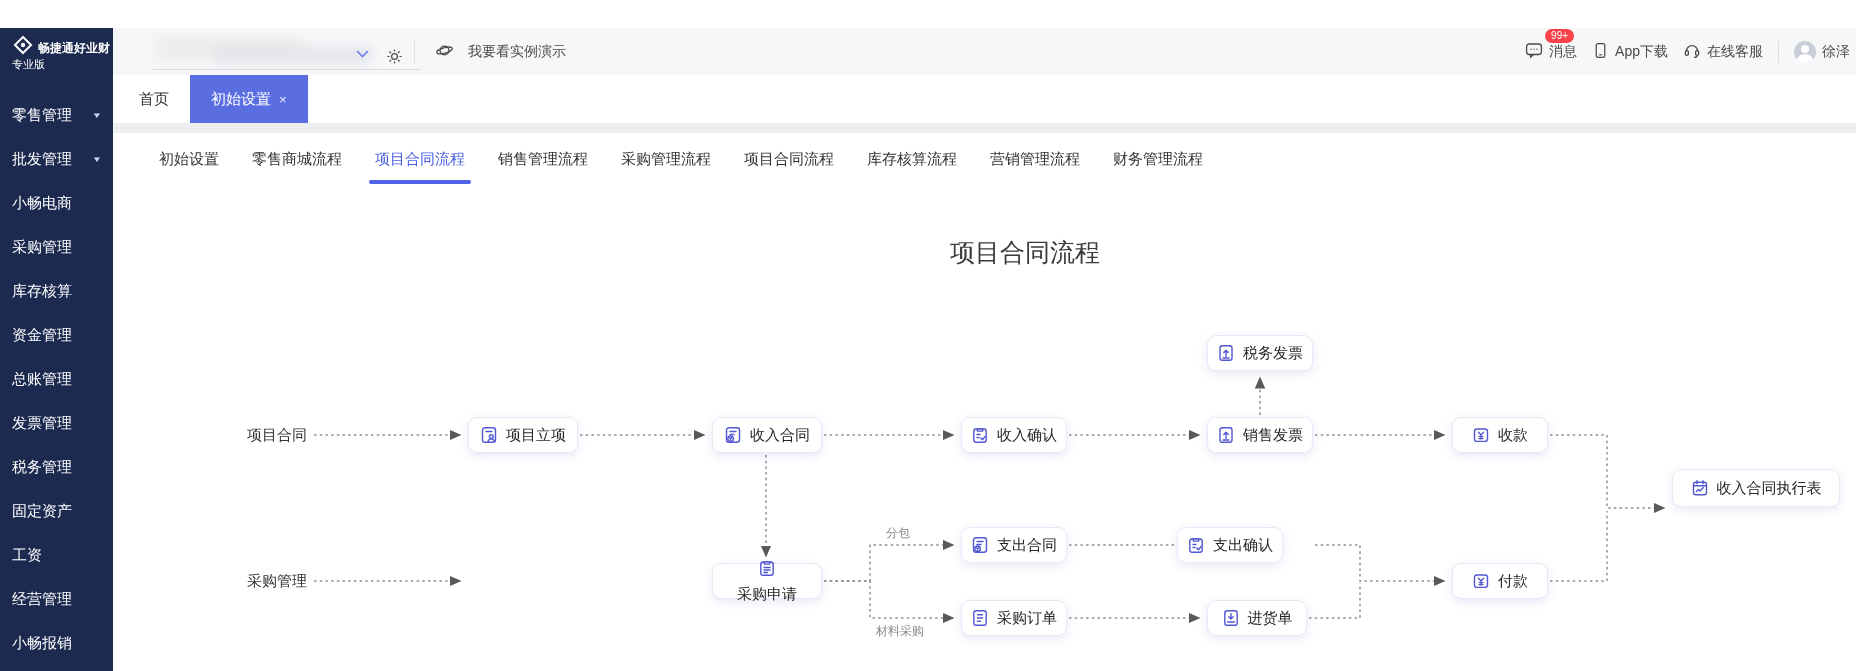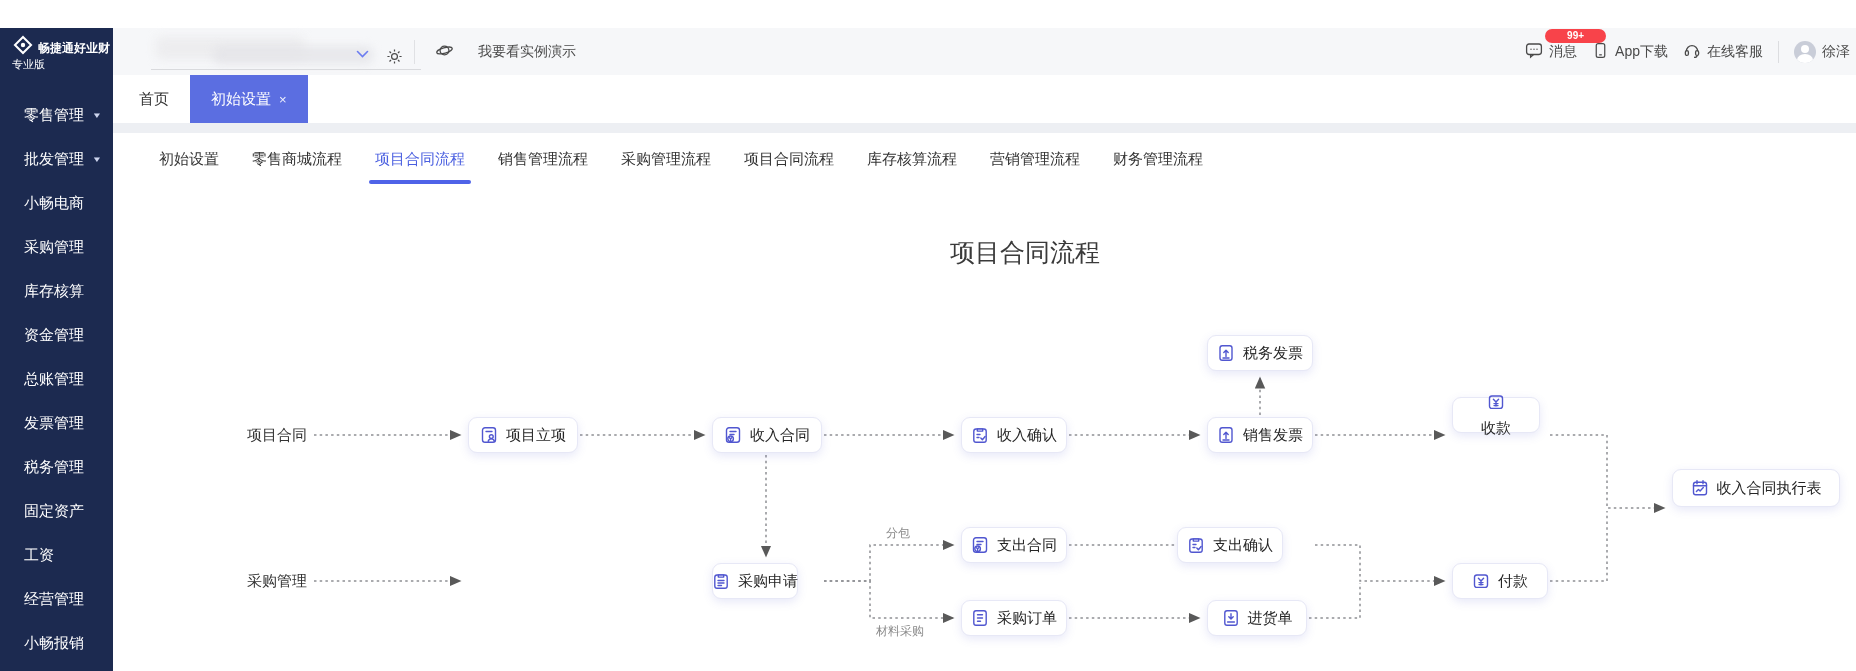--- a/index.html
+++ b/index.html
@@ -6,39 +6,39 @@
   body{width:1856px;height:671px;position:relative;overflow:hidden;background:#fff;
        font-family:"Liberation Sans","DejaVu Sans",sans-serif;color:#333}
   
   .top-strip{position:absolute;left:0;top:0;width:1856px;height:28px;background:#fff}
   .sidebar{position:absolute;left:0;top:28px;width:113px;height:643px;background:#1c2a50}
   .logo-block{position:absolute;left:0;top:0;width:113px;height:47px}
   .logo-mark{position:absolute;left:12px;top:6px}
   .brand-name{position:absolute;left:38px;top:12px;font-size:12px;font-weight:bold;color:#fff;white-space:nowrap}
   .brand-edition{position:absolute;left:12px;top:29px;font-size:11px;color:#fff}
   .sb-menu{position:absolute;left:0;top:65px;width:113px}
-  .sb-item{height:44px;display:flex;align-items:center;padding:0 12px 0 24px;font-size:15px;
+  .sb-item{height:44px;display:flex;align-items:center;padding:0 12px 0 12px;font-size:15px;
            color:#fff;font-weight:500;cursor:pointer;white-space:nowrap}
   .sb-caret{margin-left:auto;font-size:8px;color:#cdd5ee;transform:scaleX(1.3)}
   .topbar{position:absolute;left:113px;top:28px;width:1743px;height:47px;background:#f6f7f9}
   .redact1{position:absolute;left:42px;top:8px;width:150px;height:24px;background:#ececee;
            border-radius:6px;filter:blur(5px);opacity:.85}
   .redact2{position:absolute;left:100px;top:18px;width:160px;height:18px;background:#e4e4e8;
            border-radius:6px;filter:blur(5px);opacity:.8}
   .company-underline{position:absolute;left:38px;top:41px;width:270px;height:1px;background:#d9dadd}
   .tb-icon{display:inline-flex;align-items:center;justify-content:center;cursor:pointer}
   .tb-chevron{position:absolute;left:243px;top:22px}
   .tb-gear{position:absolute;left:273px;top:20px}
   .tb-div1{position:absolute;left:301px;top:12px;width:1px;height:24px;background:#e0e1e4}
-  .demo-link{position:absolute;left:322px;top:13px;display:flex;align-items:center;gap:24px;
+  .demo-link{position:absolute;left:322px;top:13px;display:flex;align-items:center;gap:14px;
              font-size:14px;color:#4a4a4a;cursor:pointer}
   .topbar-right{position:absolute;right:6px;top:0;height:47px;display:flex;align-items:center;gap:15px}
   .tbr-item{display:flex;align-items:center;gap:6px;font-size:14px;color:#4a4a4a;position:relative;cursor:pointer}
-  .badge{position:absolute;top:-12px;left:20px;background:#f8434a;color:#fff;font-size:10px;font-weight:bold;
-         padding:1px 22px;border-radius:9px;line-height:12px}
+  .badge{position:absolute;top:-12px;left:20px;background:#f8434a;color:#fff;font-size:10px;font-weight:normal;
+         padding:1px 6px;border-radius:9px;line-height:12px}
   .tb-div2{width:1px;height:22px;background:#dcdde0}
   .avatar{width:22px;height:22px;border-radius:50%;background:#c9cdd8;position:relative;overflow:hidden;flex:0 0 auto}
   .avatar::before{content:"";position:absolute;left:7px;top:4px;width:8px;height:8px;border-radius:50%;background:#fff}
   .avatar::after{content:"";position:absolute;left:3px;top:13px;width:16px;height:12px;border-radius:50%;background:#fff}
   .user-name{white-space:nowrap}
   
   .tabrow{position:absolute;left:113px;top:75px;width:1743px;height:48px;background:#fff;display:flex;padding-left:5px}
   .tab{height:48px;display:flex;align-items:center;justify-content:center;gap:8px;padding:0 21px;
        font-size:15px;color:#333;cursor:pointer}
   .tab.active{background:#5b6ee1;color:#fff}
@@ -281,21 +281,21 @@
     <div class="flow-node" style="left: 1207px; top: 417px; width: 106px; height: 36px;">
       <span class="n-icon">
         <svg width="18" height="18" viewBox="0 0 18 18" fill="none" stroke="#5157d0" stroke-width="1.4" stroke-linecap="round" stroke-linejoin="round">
           <rect x="3" y="1.8" width="12" height="14.4" rx="2.2"></rect>
           <path d="M9 12.5V6.2M6.8 8.4L9 6.2l2.2 2.2"></path>
           <path d="M6 14h6"></path>
         </svg>
       </span>
       <span>销售发票</span>
     </div>
-    <div class="flow-node" style="left: 1452px; top: 397px; width: 88px; height: 36px; flex-direction: column;">
+    <div class="flow-node" style="left: 1452px; top: 417px; width: 96px; height: 36px;">
       <span class="n-icon">
         <svg width="18" height="18" viewBox="0 0 18 18" fill="none" stroke="#5157d0" stroke-width="1.4" stroke-linecap="round" stroke-linejoin="round">
           <rect x="2.5" y="3" width="13" height="12.4" rx="2.4"></rect>
           <path d="M6.4 6.2L9 9l2.6-2.8M9 9v4M7 10.6h4M7 12.6h4"></path>
         </svg>
       </span>
       <span>收款</span>
     </div>
     <div class="flow-node" style="left: 1207px; top: 335px; width: 106px; height: 36px;">
       <span class="n-icon">
@@ -310,21 +310,21 @@
     <div class="flow-node" style="left: 1672px; top: 469px; width: 168px; height: 38px;">
       <span class="n-icon">
         <svg width="18" height="18" viewBox="0 0 18 18" fill="none" stroke="#5157d0" stroke-width="1.4" stroke-linecap="round" stroke-linejoin="round">
           <rect x="2.5" y="3.2" width="13" height="12.6" rx="2.2"></rect>
           <path d="M2.5 6.8h13M6 1.6v3.2M12 1.6v3.2"></path>
           <path d="M5.4 12.6l2.1-2.2 1.6 1.5 3.2-3.3"></path>
         </svg>
       </span>
       <span>收入合同执行表</span>
     </div>
-    <div class="flow-node" style="left: 712px; top: 563px; width: 86px; height: 36px;">
+    <div class="flow-node" style="left: 712px; top: 563px; width: 110px; height: 36px; flex-direction: column;">
       <span class="n-icon">
         <svg width="18" height="18" viewBox="0 0 18 18" fill="none" stroke="#5157d0" stroke-width="1.4" stroke-linecap="round" stroke-linejoin="round">
           <rect x="2.8" y="3" width="12.4" height="13.2" rx="2.2"></rect>
           <path d="M6.3 3h5.4v2.1H6.3z" fill="#fff"></path>
           <path d="M6 8.5h6M6 11h6M6 13.5h3.5"></path>
         </svg>
       </span>
       <span>采购申请</span>
     </div>
     <div class="flow-node" style="left: 961px; top: 527px; width: 106px; height: 36px;">

